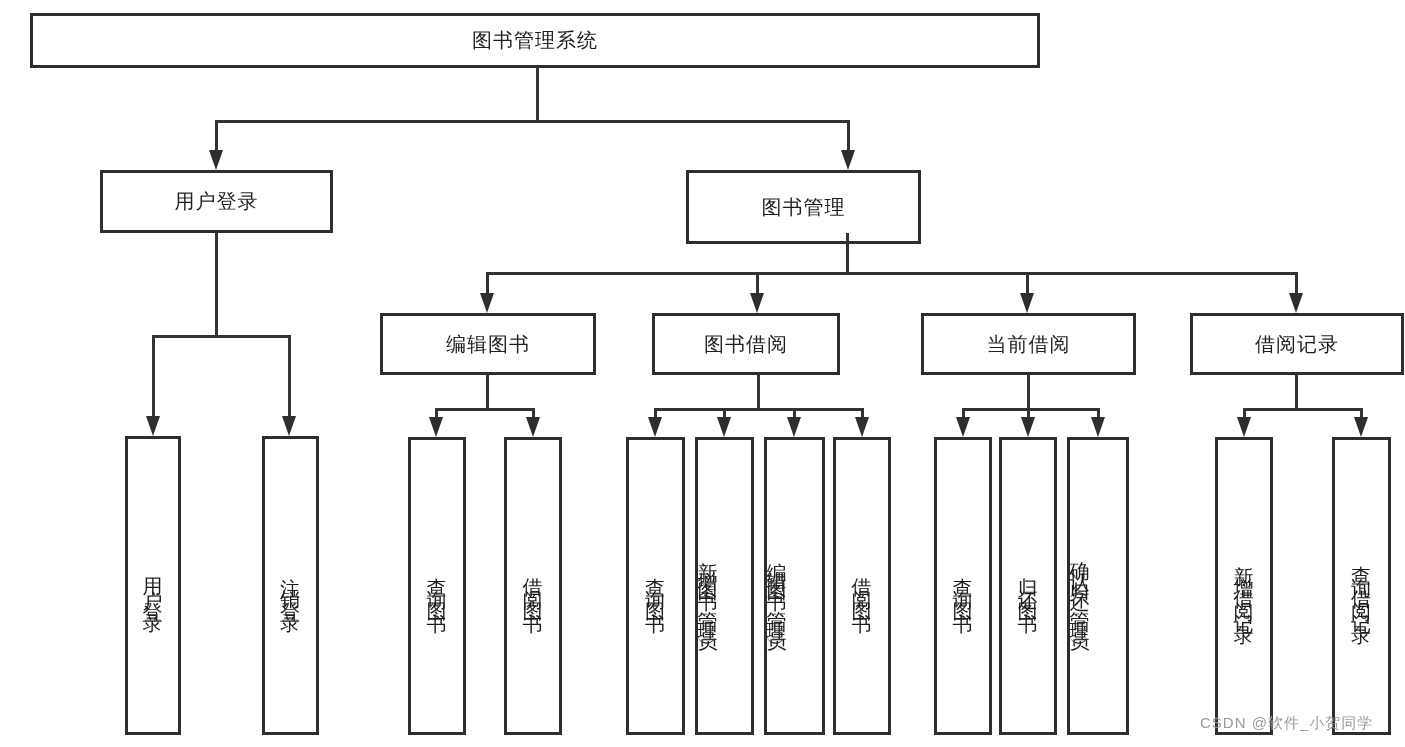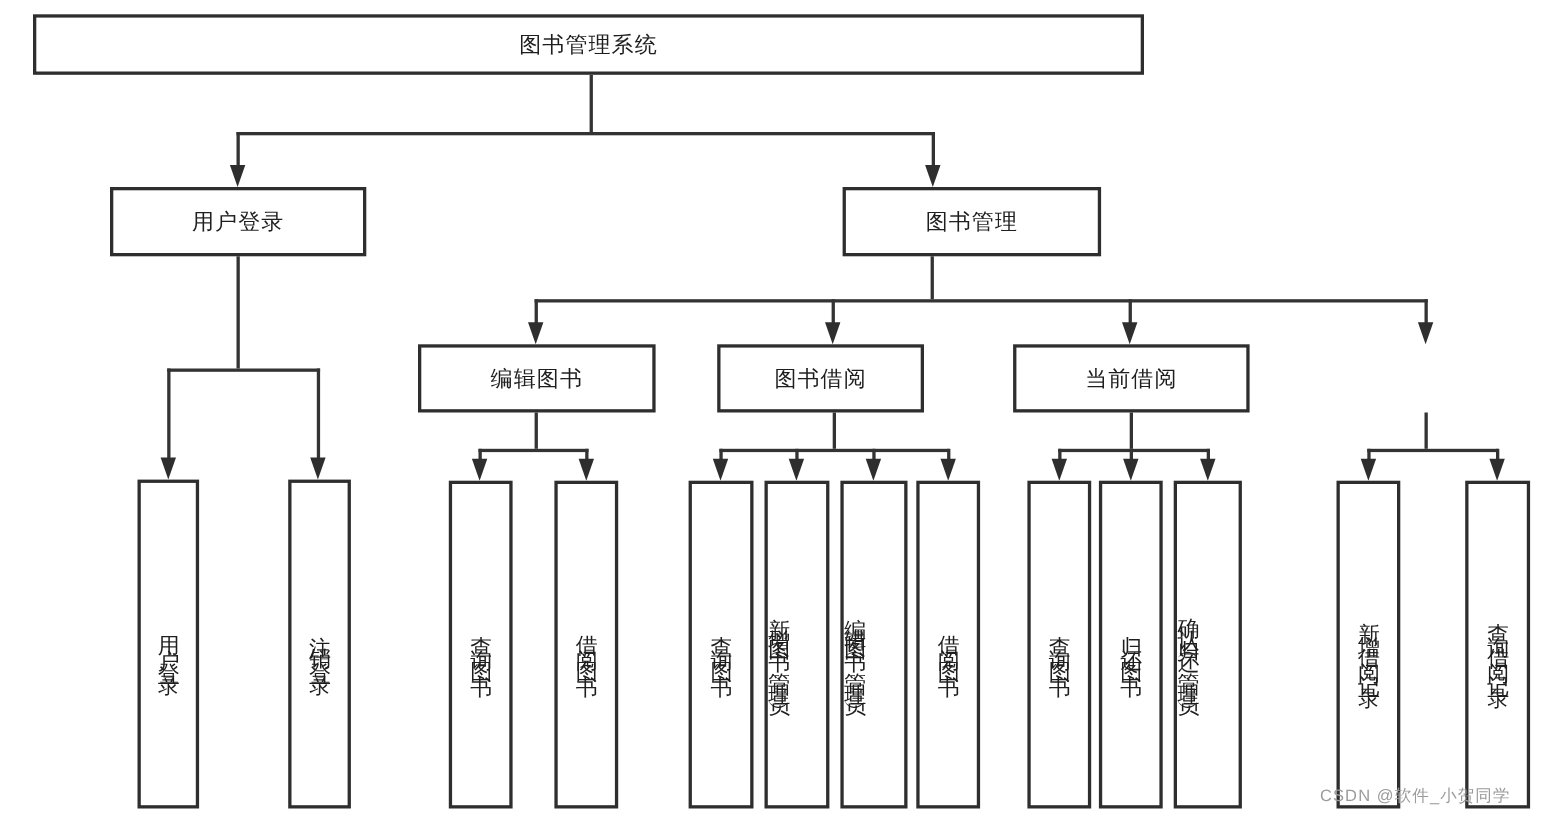--- a/index.html
+++ b/index.html
@@ -76,21 +76,21 @@
   <div class="vl" style="left:518px; top:68px; height:52px;"></div>
   <div class="hl" style="left:197px; top:120px; width:635px;"></div>
   <div class="vl" style="left:197px; top:120px; height:32px;"></div>
   <div class="arr" style="left:191px; top:150px;"></div>
   <div class="vl" style="left:829px; top:120px; height:32px;"></div>
   <div class="arr" style="left:823px; top:150px;"></div>
 
   <div class="box" style="left:82px; top:170px; width:233px; height:63px;">
     <span>用户登录</span>
   </div>
-  <div class="box" style="left:748px; top:170px; width:235px; height:63px;">
+  <div class="box" style="left:668px; top:170px; width:235px; height:74px;">
     <span>图书管理</span>
   </div>
 
   <div class="vl" style="left:197px; top:233px; height:102px;"></div>
   <div class="hl" style="left:134px; top:335px; width:139px;"></div>
   <div class="vl" style="left:134px; top:335px; height:83px;"></div>
   <div class="arr" style="left:128px; top:416px;"></div>
   <div class="vl" style="left:270px; top:335px; height:83px;"></div>
   <div class="arr" style="left:264px; top:416px;"></div>
 
@@ -114,20 +114,23 @@
 
   <div class="box" style="left:362px; top:313px; width:216px; height:62px;">
     <span>编辑图书</span>
   </div>
   <div class="box" style="left:634px; top:313px; width:188px; height:62px;">
     <span>图书借阅</span>
   </div>
   <div class="box" style="left:903px; top:313px; width:215px; height:62px;">
     <span>当前借阅</span>
   </div>
+  <div class="box" style="left:1172px; top:313px; width:214px; height:62px;">
+    <span>借阅记录</span>
+  </div>
 
   <div class="vl" style="left:468px; top:375px; height:33px;"></div>
   <div class="hl" style="left:417px; top:408px; width:100px;"></div>
   <div class="vl" style="left:417px; top:408px; height:11px;"></div>
   <div class="arr" style="left:411px; top:417px;"></div>
   <div class="vl" style="left:514px; top:408px; height:11px;"></div>
   <div class="arr" style="left:508px; top:417px;"></div>
 
   <div class="vbox" style="left:390px; top:437px; width:58px; height:298px;">
     <span>查询图书</span>

